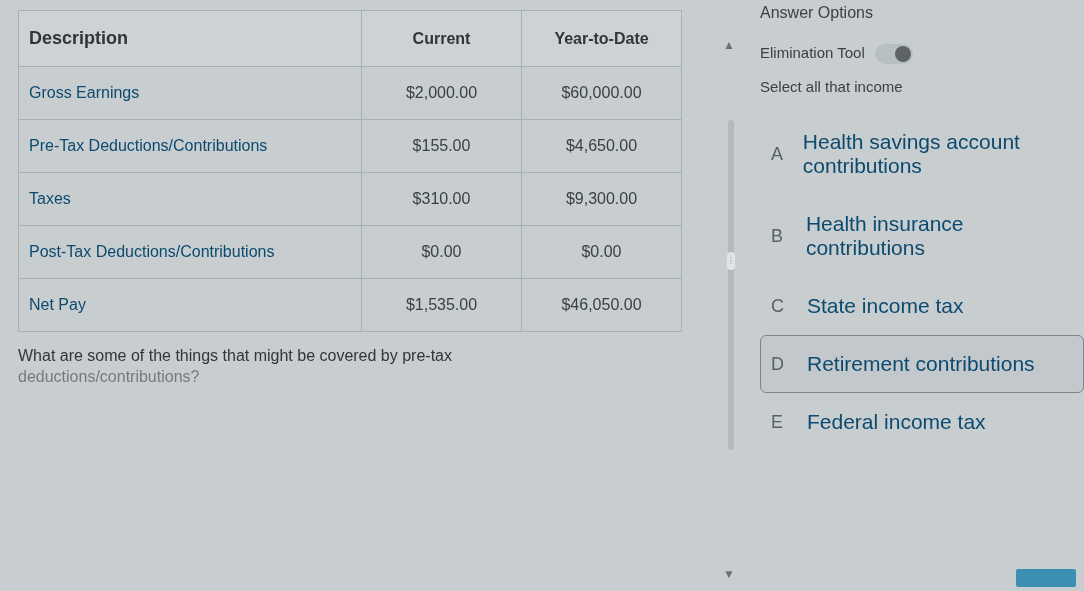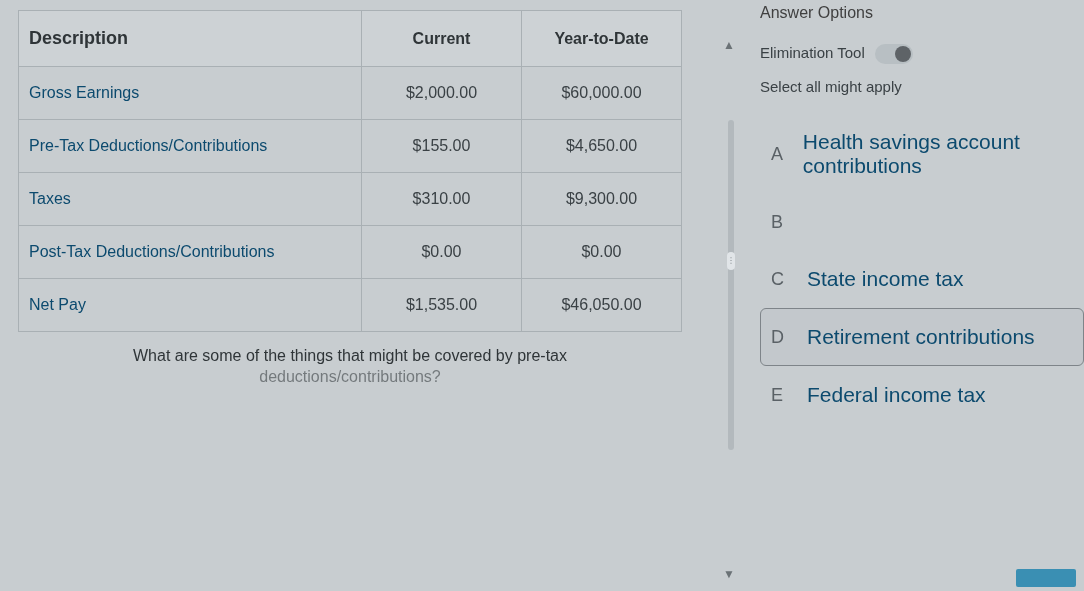--- a/index.html
+++ b/index.html
@@ -42,21 +42,20 @@
   text-align: center;
   width: 160px;
   font-size: 16px;
 }
 td.desc { font-size: 16px; font-weight: 500; color: #0c4a6e; }
 .question {
   margin-top: 14px;
   font-size: 16px;
   color: #2f3538;
   line-height: 1.3;
-  text-align: center;
 }
 .question .line2 { opacity: .55; }
 .ans-title {
   font-size: 16px;
   color: #404040;
   margin-bottom: 22px;
 }
 .elim-row {
   display: flex;
   align-items: flex-start;
@@ -184,28 +183,29 @@
   <div class="arrow-up">▲</div>
   <div class="scroll-track"></div>
   <div class="scroll-thumb">⋮</div>
   <div class="arrow-down">▼</div>
 
   <div class="ans-title">Answer Options</div>
   <div class="elim-row">
     <span>Elimination Tool</span>
     <span class="toggle"></span>
   </div>
-  <div class="instr">Select all might apply</div>
+  <div class="instr">Select all that income</div>
   <div id="options">
       <div class="option">
         <span class="opt-letter">A</span>
         <span class="opt-text">Health savings account contributions</span>
       </div>
       <div class="option">
         <span class="opt-letter">B</span>
+        <span class="opt-text">Health insurance contributions</span>
       </div>
       <div class="option">
         <span class="opt-letter">C</span>
         <span class="opt-text">State income tax</span>
       </div>
       <div class="option selected">
         <span class="opt-letter">D</span>
         <span class="opt-text">Retirement contributions</span>
       </div>
       <div class="option">

